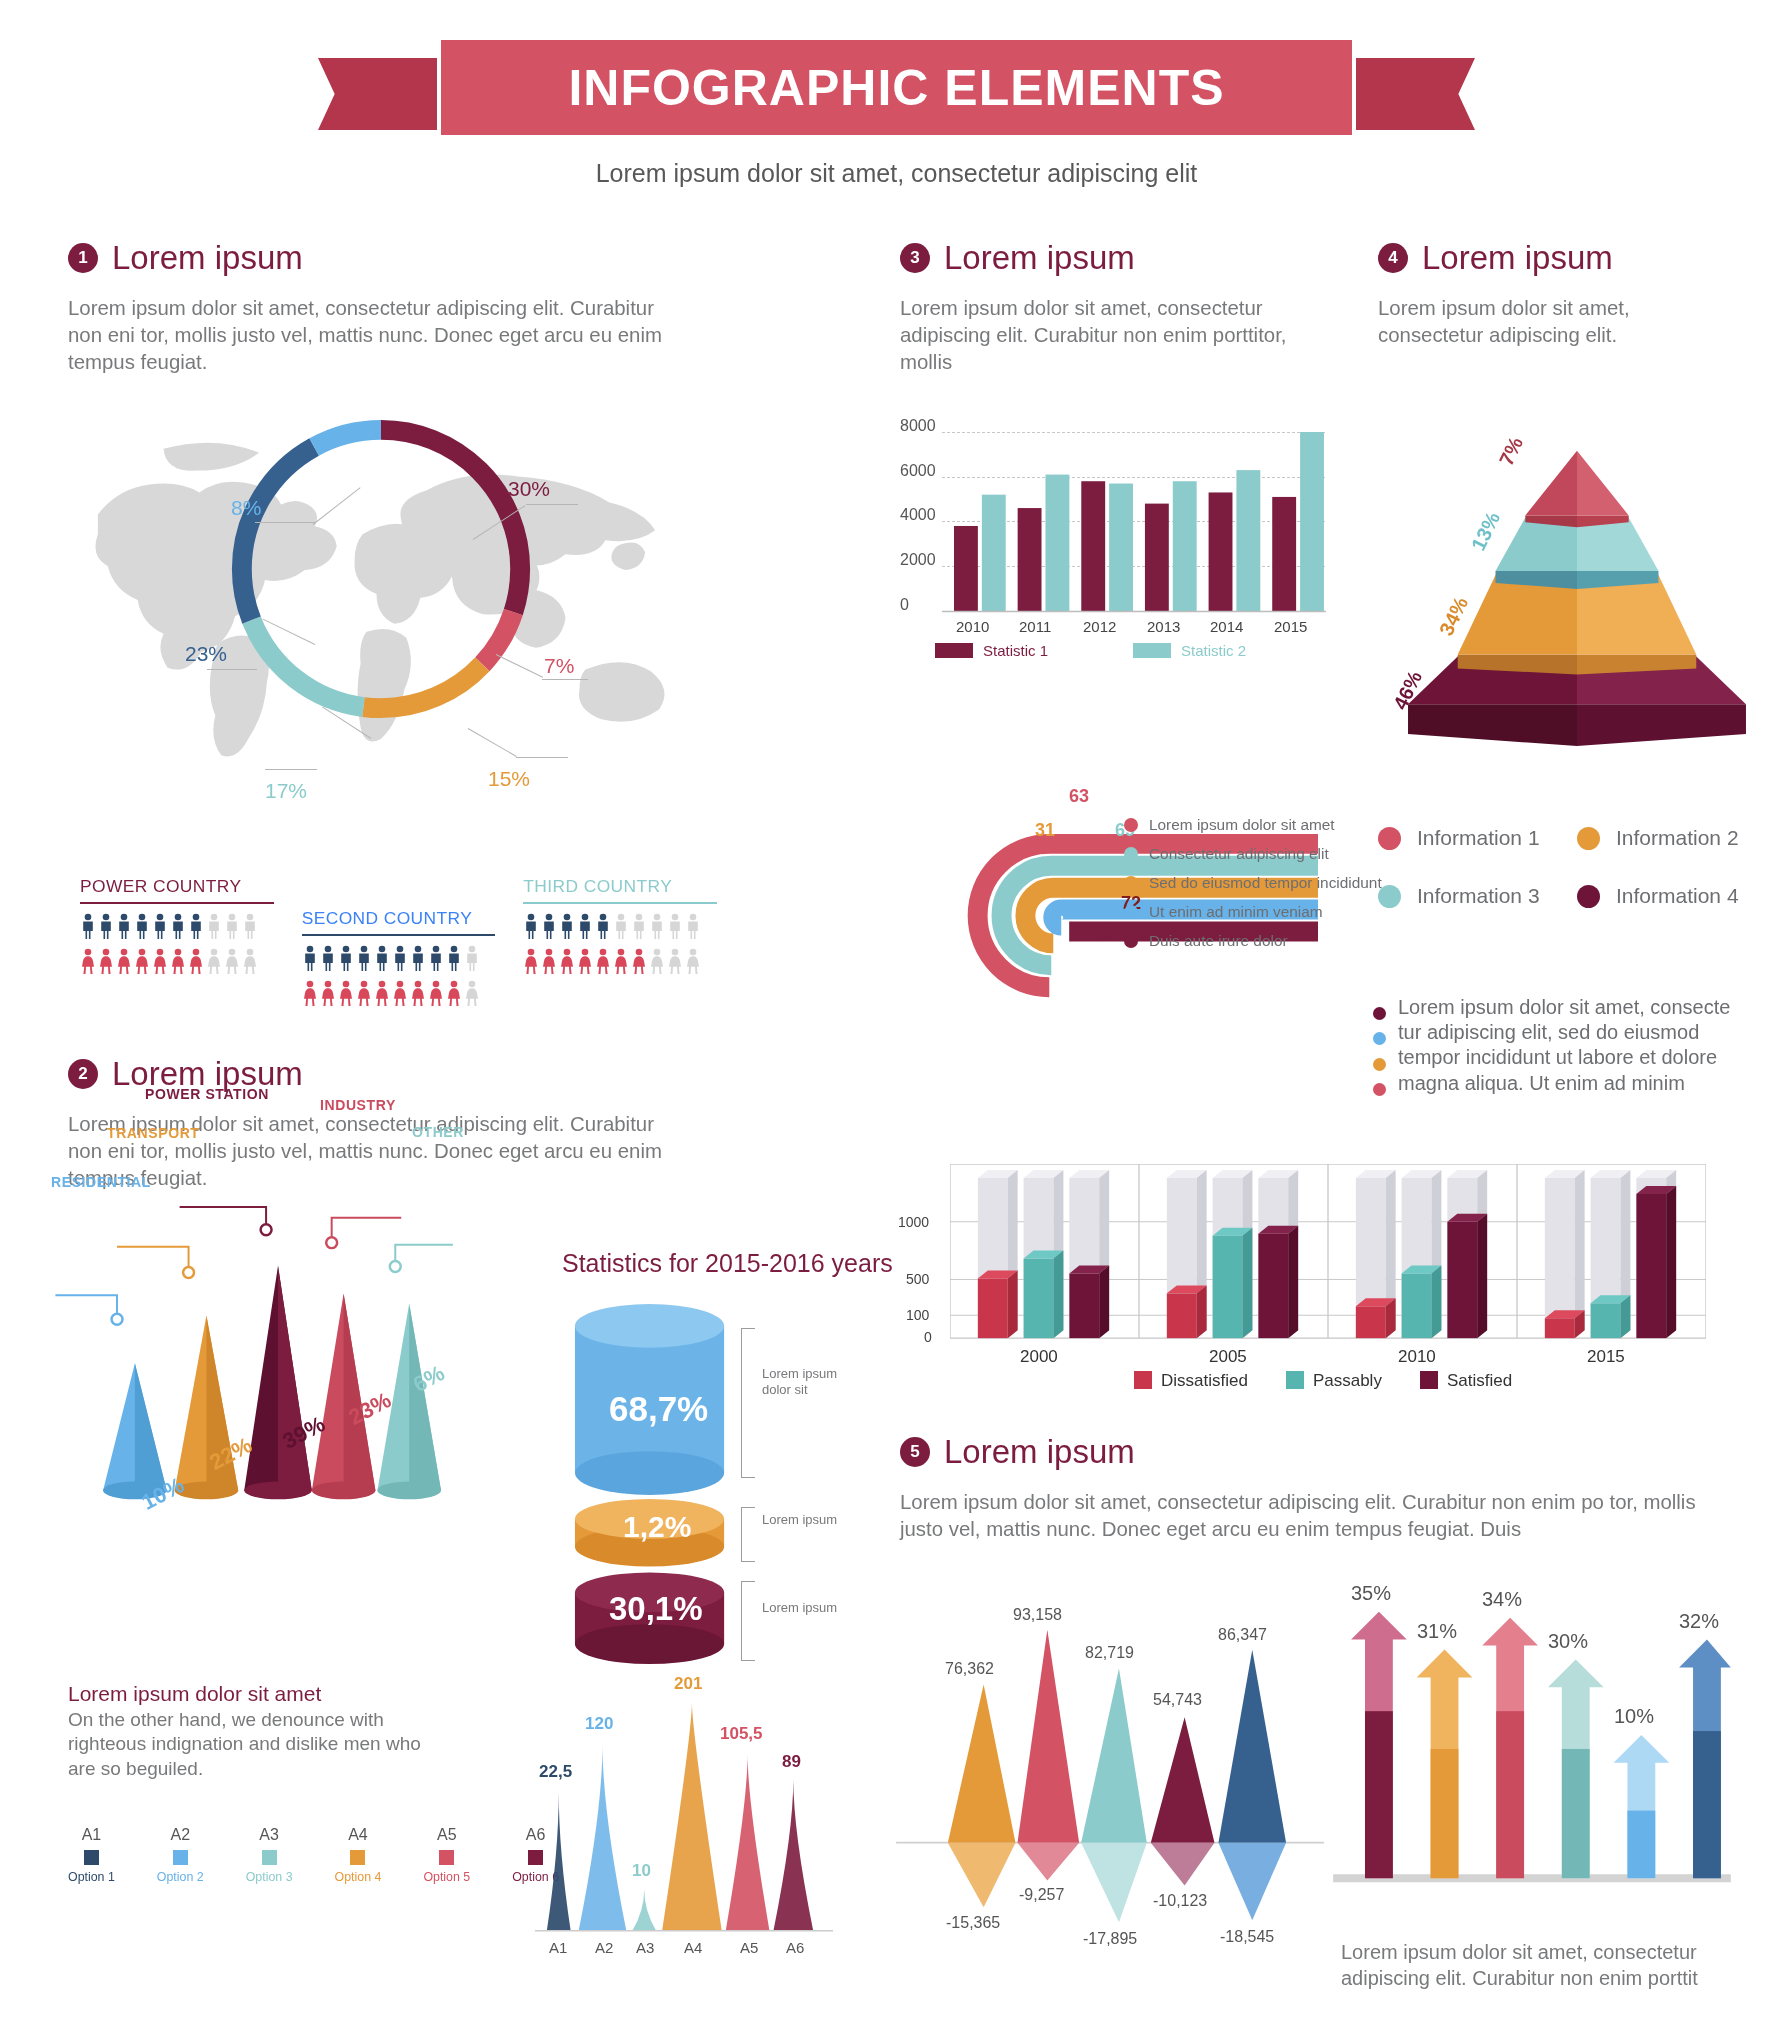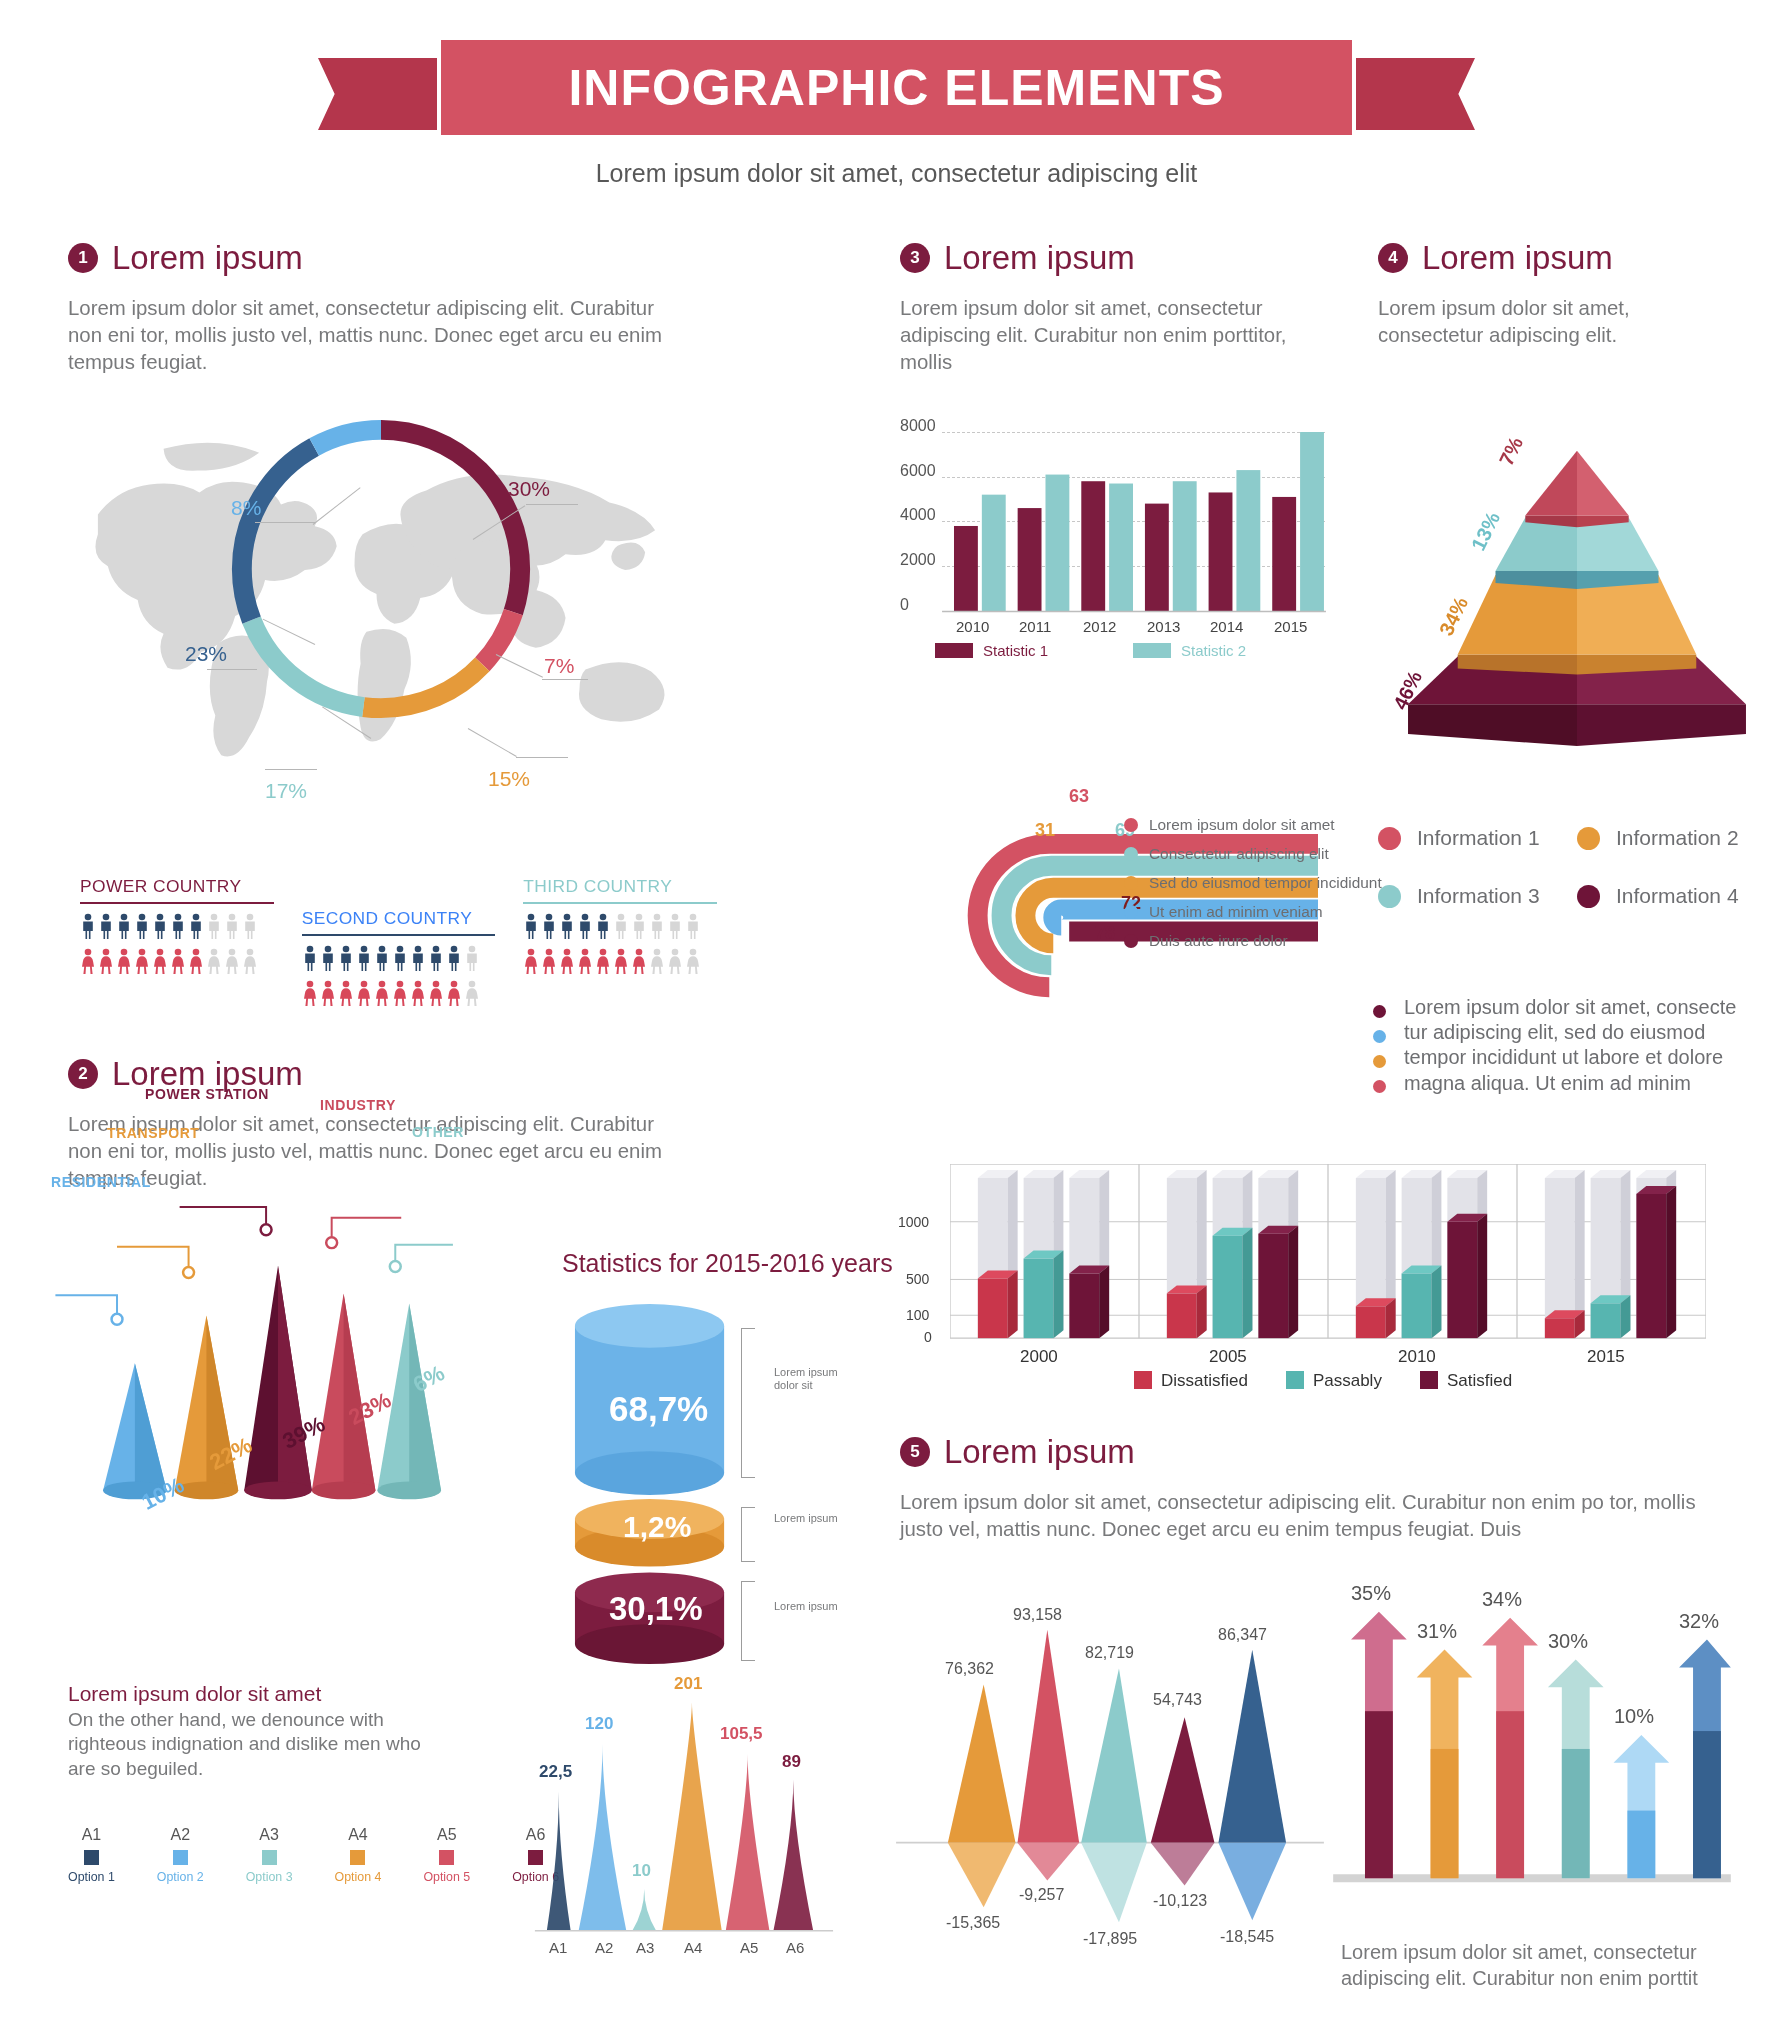--- a/index.html
+++ b/index.html
@@ -68,21 +68,21 @@
   .person { width: 16px; height: 26px; }
 
   
   #sec2 { position: absolute; left: 68px; top: 1055px; width: 637px; }
   #sec2 .sec-body { margin-top: 18px; width: 617px; }
   .cones { position: absolute; left: 55px; top: 1224px; width: 448px; height: 338px; }
   .callout { position: absolute; font-size: 14px; font-weight: bold; letter-spacing: 0.6px; }
   .cpct { position: absolute; font-size: 22px; font-weight: bold; }
   .stat2016 { position: absolute; left: 562px; top: 1249px; font-size: 25px; color: #7c1c3f; }
   .cylinders { position: absolute; left: 567px; top: 1294px; width: 299px; }
-  .cyl-label { position: absolute; font-size: 11px; color: #78797b; line-height: 1.22; margin-left: 12px; }
+  .cyl-label { position: absolute; font-size: 13px; color: #78797b; line-height: 1.22; }
   .brace { position: absolute; border-left: 1.5px solid #9c9c9c; }
   .brace-t { position: absolute; border-top: 1.5px solid #9c9c9c; }
   .quote { position: absolute; left: 68px; top: 1682px; width: 358px; }
   .quote h4 { color: #7c1c3f; font-size: 21px; font-weight: normal; margin-bottom: 2px; }
   .quote p { font-size: 19px; line-height: 1.28; color: #78797b; }
   .opts { position: absolute; left: 68px; top: 1826px; display: flex; gap: 42px; }
   .opt { text-align: center; }
   .opt .a { font-size: 16px; color: #565656; }
   .opt .sw { width: 15px; height: 15px; margin: 6px auto 5px; }
   .opt .nm { font-size: 12.4px; }
@@ -114,21 +114,21 @@
   .sp-leg { position: absolute; left: 1124px; top: 816px; }
   .sp-leg .row { display: flex; align-items: center; gap: 11px; margin-bottom: 11px; font-size: 15.4px; }
   .sp-leg .dot { width: 14px; height: 14px; border-radius: 50%; flex: 0 0 auto; }
 
   .infleg { position: absolute; left: 1378px; top: 826px; display: grid;
             grid-template-columns: 199px 199px; row-gap: 34px; }
   .infleg .row { display: flex; align-items: center; gap: 16px; font-size: 21px; color: #6d6e71; }
   .infleg .dot { width: 23px; height: 23px; border-radius: 50%; flex: 0 0 auto; }
 
   .darkleg { position: absolute; left: 1373px; top: 995px; width: 398px; }
-  .darkleg .row { display: flex; align-items: center; gap: 18px; font-size: 20px; color: #6d6e71; line-height: 1.26; }
+  .darkleg .row { display: flex; align-items: flex-end; gap: 12px; font-size: 20px; color: #6d6e71; line-height: 1.26; }
   .darkleg .dot { width: 13px; height: 13px; border-radius: 50%; margin-top: 7px; flex: 0 0 auto; }
 
   
   .g3d { position: absolute; left: 950px; top: 1164px; width: 756px; height: 219px; }
   .g3d-y { position: absolute; font-size: 14px; color: #444; }
   .g3d-x { position: absolute; font-size: 17px; color: #333; }
   .g3d-leg { position: absolute; left: 1134px; top: 1371px; display: flex; gap: 38px; font-size: 17px; color: #333; }
   .g3d-leg .sw { width: 18px; height: 18px; display: inline-block; margin-right: 9px; vertical-align: -3px; }
 
   

